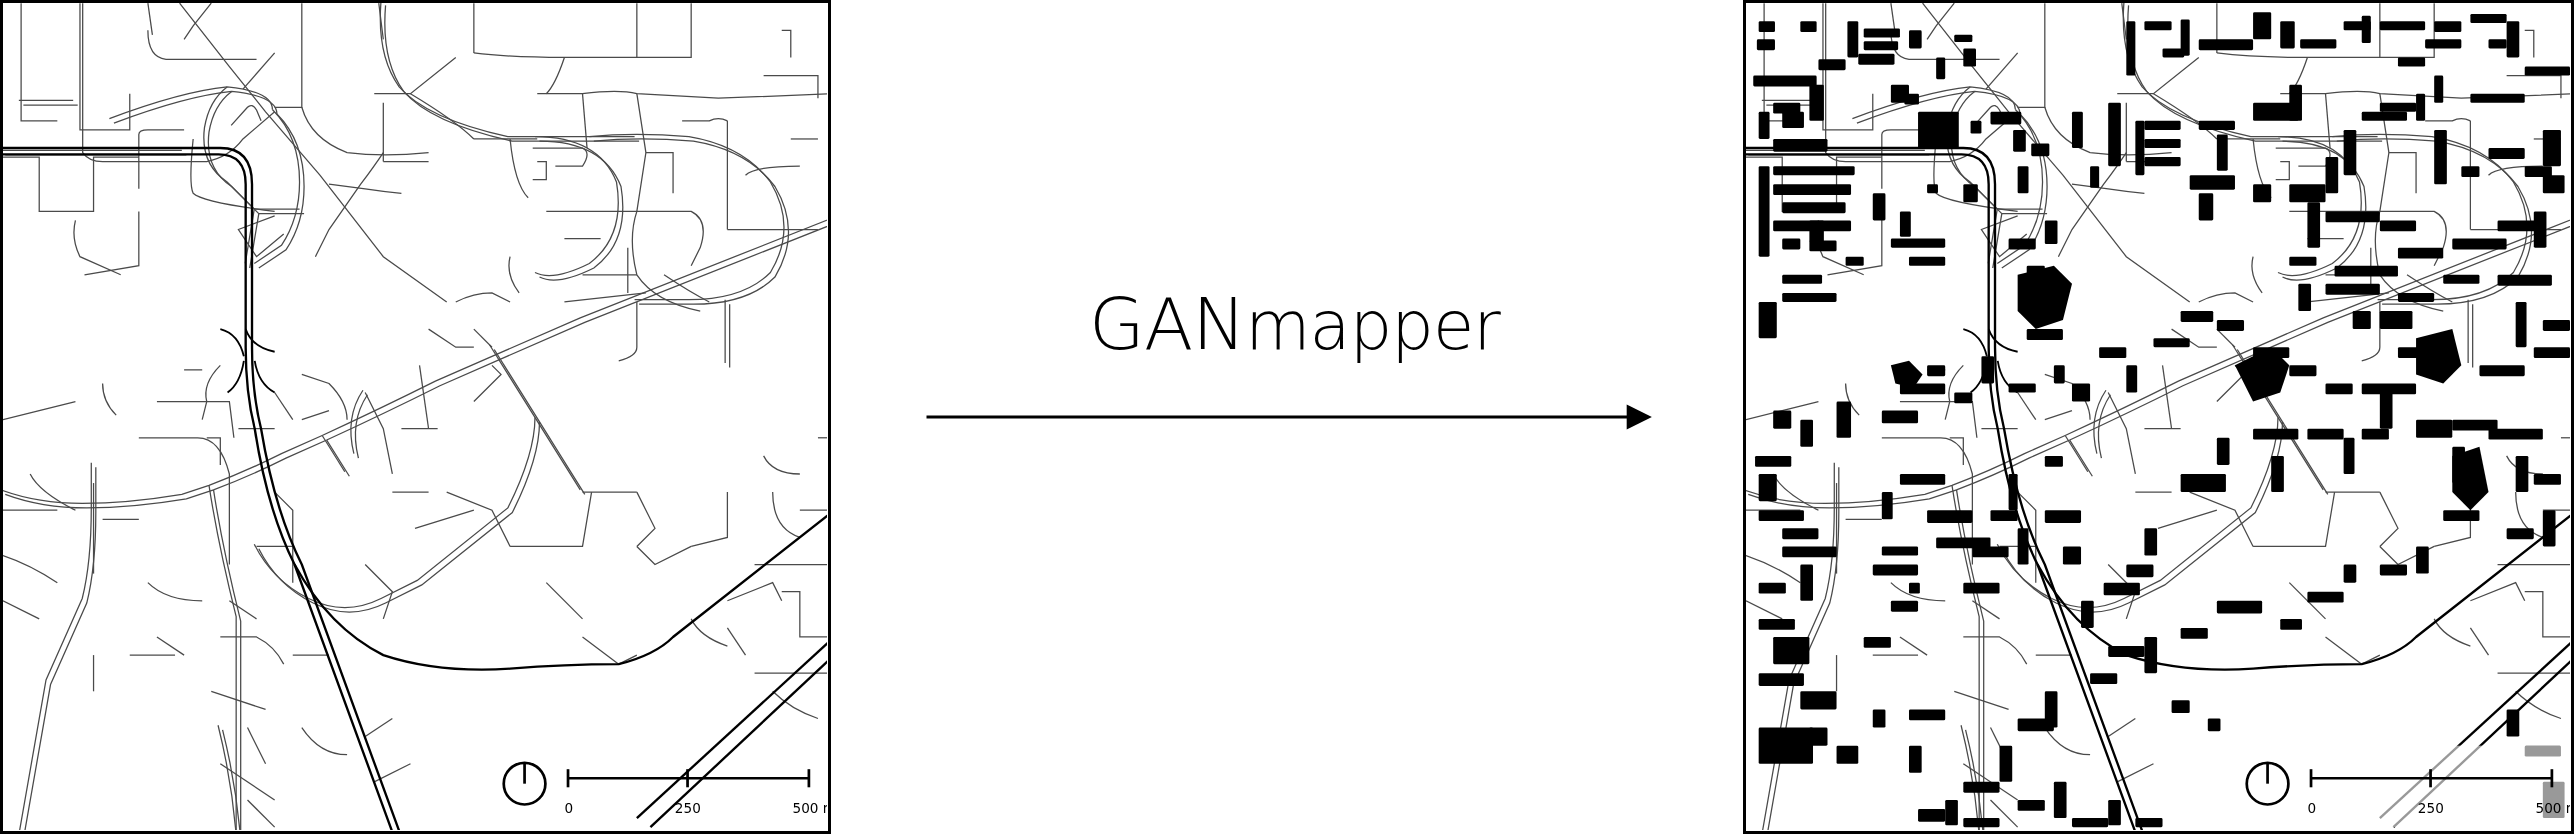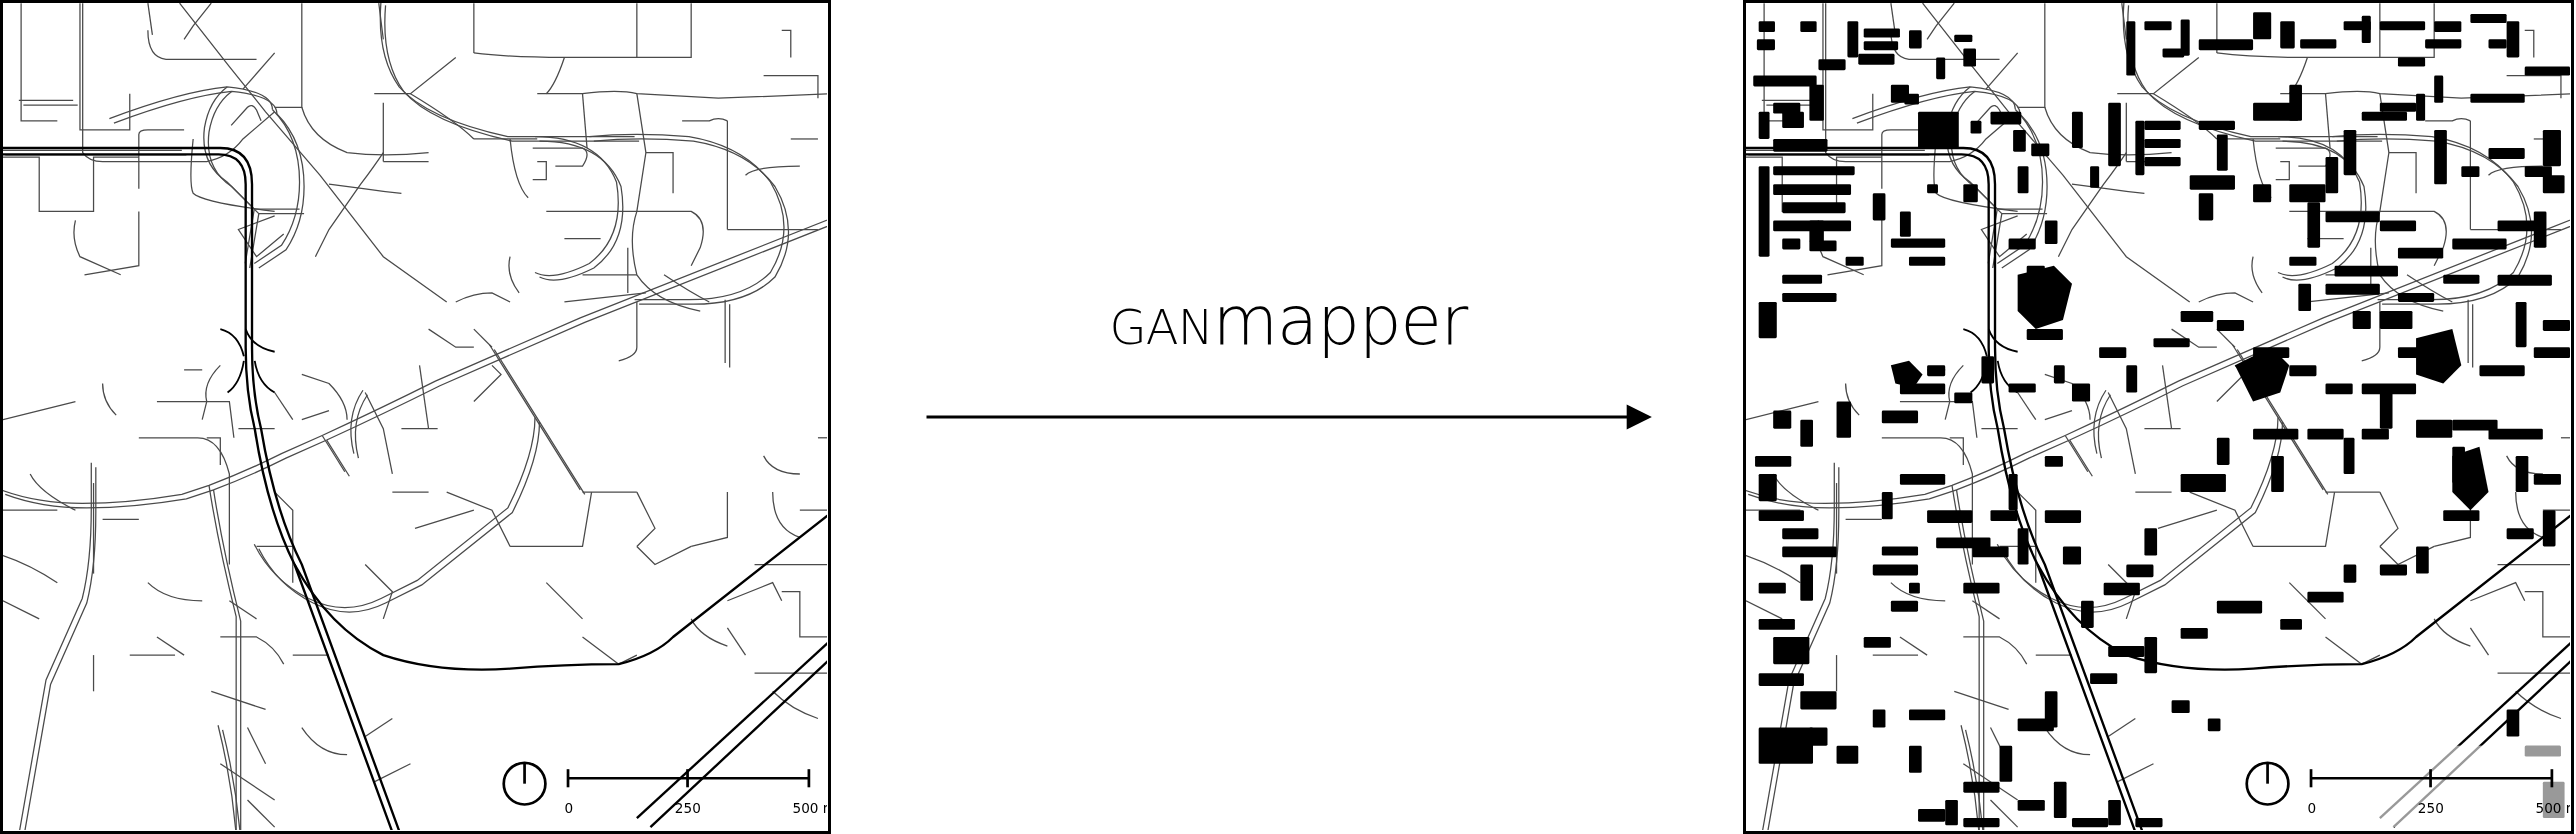--- a/index.html
+++ b/index.html
@@ -2,21 +2,21 @@
 <html style="font-size:14.5px"><head>
 <meta charset="utf-8">
 <style>
   html,body{margin:0;padding:0;background:#ffffff;}
   body{width:2576px;height:834px;position:relative;overflow:hidden;font-family:"DejaVu Sans",sans-serif;}
   .map{position:absolute;top:0;width:831px;height:834px;box-sizing:border-box;border:3.6px solid #000;background:#fff;overflow:hidden;}
   #map-left{left:0;}
   #map-right{left:1743px;}
   .map svg{position:absolute;left:0;top:0;width:824px;height:827px;}
   .title{position:absolute;left:1089px;top:288px;width:399px;text-align:center;font-family:"DejaVu Sans",sans-serif;font-weight:300;font-size:67px;color:#000;letter-spacing:-0.9px;line-height:1;}
-  .title .caps{font-size:48px;}
+  .title .caps{font-size:72px;}
   .arrow{position:absolute;left:924px;top:399px;width:734px;height:36px;}
   .scale-label{font-family:"DejaVu Sans",sans-serif;font-size:15px;fill:#000;}
 </style>
 </head>
 <body>
 
 <div id="map-left" class="map">
   <svg viewBox="0 0 910 913">
     <g id="left-minor" fill="none" stroke="#4a4a4a" stroke-width="1.4">
         <path d="M0,170 L40,170 L40,230 L100,230 L100,170 L150,170"></path>

